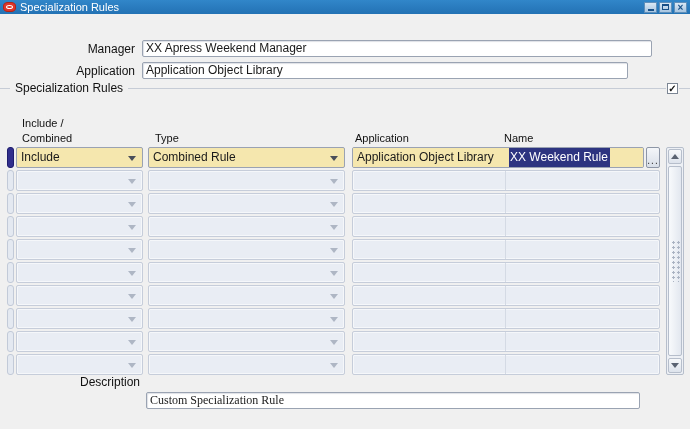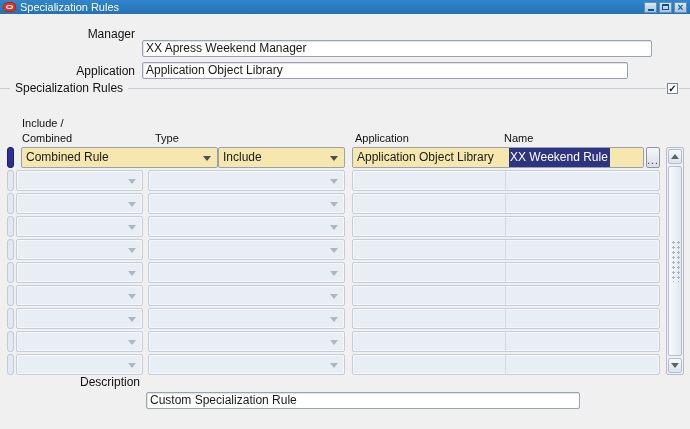--- a/index.html
+++ b/index.html
@@ -42,26 +42,26 @@
 
   
   .flabel { position: absolute; text-align: right; font-size: 12px; color: #111; }
   .tfield {
     position: absolute; height: 17px; background: #ffffff;
     border: 1px solid #9aa3b2; border-radius: 2px;
     font-size: 12px; line-height: 15px; padding: 0 3px;
     box-shadow: inset 1px 1px 1px rgba(120,130,150,.25);
     white-space: nowrap; overflow: hidden;
   }
-  #manager-label     { left: 0;  top: 27px;  width: 135px; }
+  #manager-label     { left: 0;  top: 42px;  width: 135px; }
   #manager-field     { left: 142px; top: 40px; width: 510px; }
   #application-label { left: 0;  top: 64px;  width: 135px; }
   #application-field { left: 142px; top: 62px; width: 486px; }
   #description-label { left: 0;  top: 375px; width: 140px; }
-  #description-field { left: 146px; top: 392px; width: 434px; }
+  #description-field { left: 146px; top: 392px; width: 494px; font-family: Liberation Serif, serif; }
 
   
   .frame-line { position: absolute; top: 88px; left: 0; right: 0; border-top: 1px solid #c6ccd6; }
   .frame-label {
     position: absolute; left: 10px; top: 81px; background: #F0F0F0;
     padding: 0 5px; font-size: 12px; color: #111;
   }
   .frame-checkbox {
     position: absolute; left: 666px; top: 82px; width: 13px; height: 13px;
     background: #F0F0F0; display: flex; align-items: center; justify-content: center;
@@ -186,26 +186,26 @@
 
 <span class="col-hdr" id="hdr-ie1">Include /</span>
 <span class="col-hdr" id="hdr-ie2">Combined</span>
 <span class="col-hdr" id="hdr-type">Type</span>
 <span class="col-hdr" id="hdr-app">Application</span>
 <span class="col-hdr" id="hdr-name">Name</span>
 
 <div class="grid">
     <div class="grid-row active">
       <div class="rec-sel"></div>
+      <div class="cell dd ie">
+        <span class="cell-text">Include</span>
+        <span class="dd-arrow"></span>
+      </div>
       <div class="cell dd type">
         <span class="cell-text">Combined Rule</span>
-        <span class="dd-arrow"></span>
-      </div>
-      <div class="cell dd ie">
-        <span class="cell-text">Include</span>
         <span class="dd-arrow"></span>
       </div>
       <div class="appname">
         <div class="cell app">
           <span class="cell-text">Application Object Library</span>
         </div>
         <div class="cell name">
           <span class="cell-text highlight">XX Weekend Rule</span>
         </div>
       </div>

